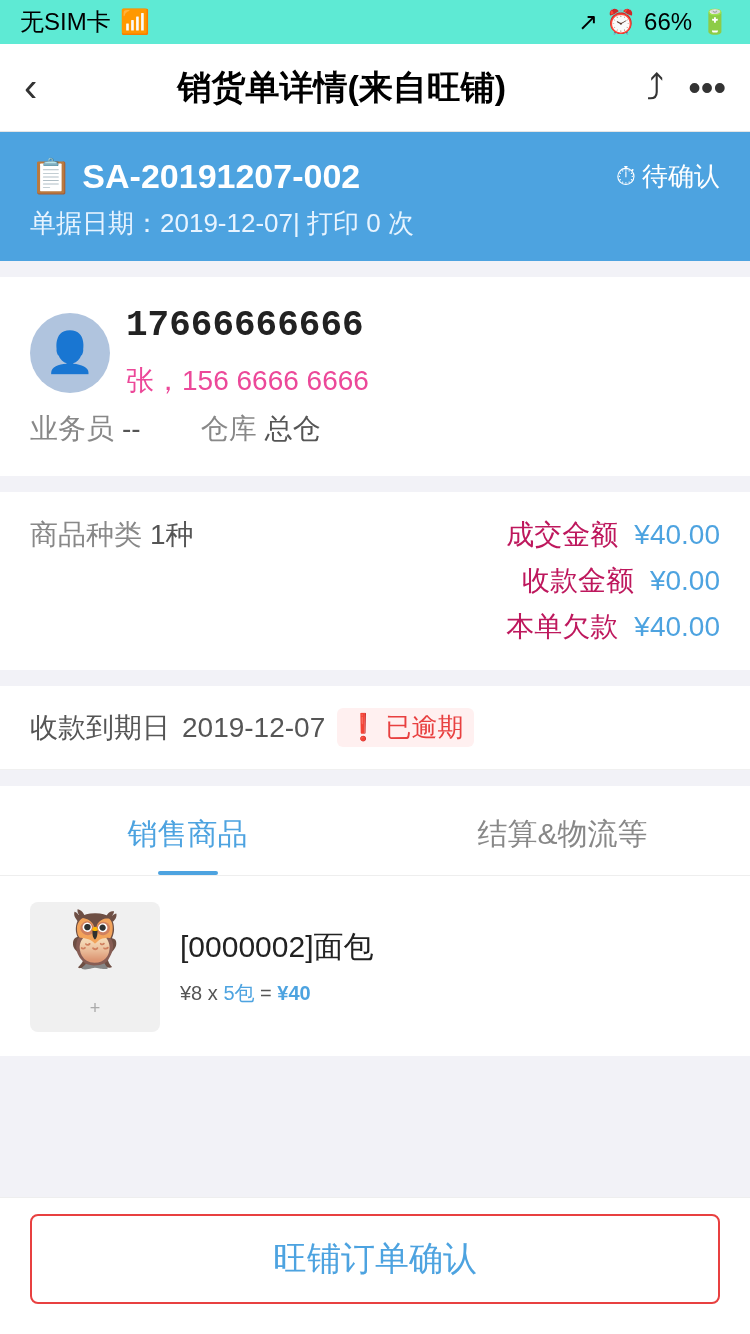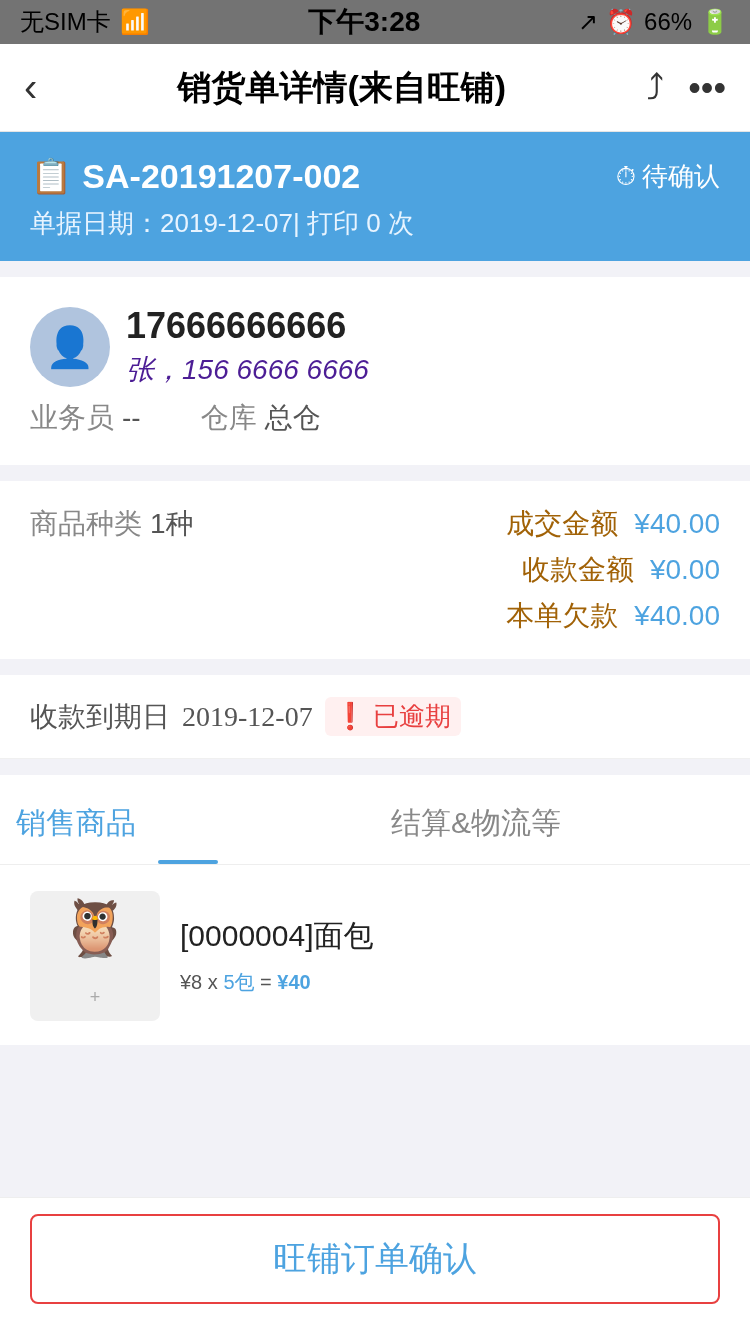--- a/index.html
+++ b/index.html
@@ -10,21 +10,21 @@
       font-family: -apple-system, 'PingFang SC', 'Helvetica Neue', Arial, sans-serif;
       background: #f2f2f7;
       font-size: 28px;
       color: #333;
     }
 
     
     .status-bar {
       width: 100%;
       height: 44px;
-      background: #737373;
+      background: #5eead4;
       display: flex;
       align-items: center;
       justify-content: space-between;
       padding: 16px 20px;
       font-size: 24px;
       color: #000;
     }
     .status-bar-left { display: flex; align-items: center; gap: 10px; }
     .status-bar-center { font-size: 28px; font-weight: 600; }
     .status-bar-right { display: flex; align-items: center; gap: 8px; font-size: 24px; }
@@ -106,26 +106,26 @@
       align-items: center;
       justify-content: center;
       font-size: 40px;
       color: #fff;
       flex-shrink: 0;
     }
     .customer-phone {
       font-size: 36px;
       font-weight: 600;
       color: #222;
+      font-family: Liberation Mono, monospace;
     }
     .customer-name {
       font-size: 28px;
-      color: #4c1d95;
-      margin-top: 4px;
-      font-style: italic;
+      color: #ec4899;
+      margin-top: 16px;
     }
     .customer-meta {
       display: flex;
       align-items: center;
       font-size: 28px;
       color: #555;
     }
     .customer-meta-item {
       display: flex;
       align-items: center;
@@ -155,35 +155,34 @@
       flex-direction: column;
       align-items: flex-end;
       gap: 8px;
     }
     .amount-row {
       display: flex;
       align-items: center;
       gap: 16px;
       font-size: 28px;
     }
-    .amount-row-label { color: #a16207; }
+    .amount-row-label { color: #be185d; }
     .amount-row-value { color: #4da3e0; font-weight: 500; }
 
     
     .due-section {
       background: #fff;
       padding: 22px 30px;
       margin-top: 16px;
       display: flex;
       align-items: center;
       gap: 12px;
       font-size: 28px;
       color: #555;
       border-bottom: 1px solid #f0f0f0;
-      font-family: Liberation Serif, serif;
     }
     .overdue-badge {
       display: flex;
       align-items: center;
       gap: 6px;
       background: #fff0f0;
       color: #e84040;
       border-radius: 6px;
       padding: 2px 10px;
       font-size: 26px;
@@ -193,22 +192,22 @@
     .tabs-section {
       background: #fff;
       margin-top: 16px;
     }
     .tabs-header {
       display: flex;
       border-bottom: 1px solid #eee;
     }
     .tab-item {
       flex: 1;
-      text-align: left;
-      padding: 28px 16px 20px;
+      text-align: center;
+      padding: 28px 0 20px;
       font-size: 30px;
       color: #888;
       position: relative;
       cursor: pointer;
     }
     .tab-item.active {
       color: #4da3e0;
     }
     .tab-item.active::after {
       content: '';
@@ -293,21 +292,20 @@
     }
   </style>
 </head>
 <body>
 
 <div class="status-bar">
   <div class="status-bar-left">
     <span>无SIM卡</span>
     <span>📶</span>
   </div>
-  <div class="status-bar-center">下午3:28</div>
   <div class="status-bar-right">
     <span>↗</span>
     <span>⏰</span>
     <span>66%</span>
     <span>🔋</span>
   </div>
 </div>
 
 <div class="nav-bar">
   <span class="nav-back">‹</span>
@@ -396,21 +394,21 @@
     </div>
   </div>
 
   <div class="product-item">
     <div class="product-thumb">
       <div>
         <div class="product-owl">🦉<br><span style="font-size:18px; color:#aaa;">+</span></div>
       </div>
     </div>
     <div class="product-info">
-      <div class="product-name">[0000004]面包</div>
+      <div class="product-name">[0000002]面包</div>
       <div class="product-price">
         <span>¥8</span>
         <span> x </span>
         <span class="qty">5包</span>
         <span> = </span>
         <span class="total">¥40</span>
       </div>
     </div>
   </div>
 </div>

